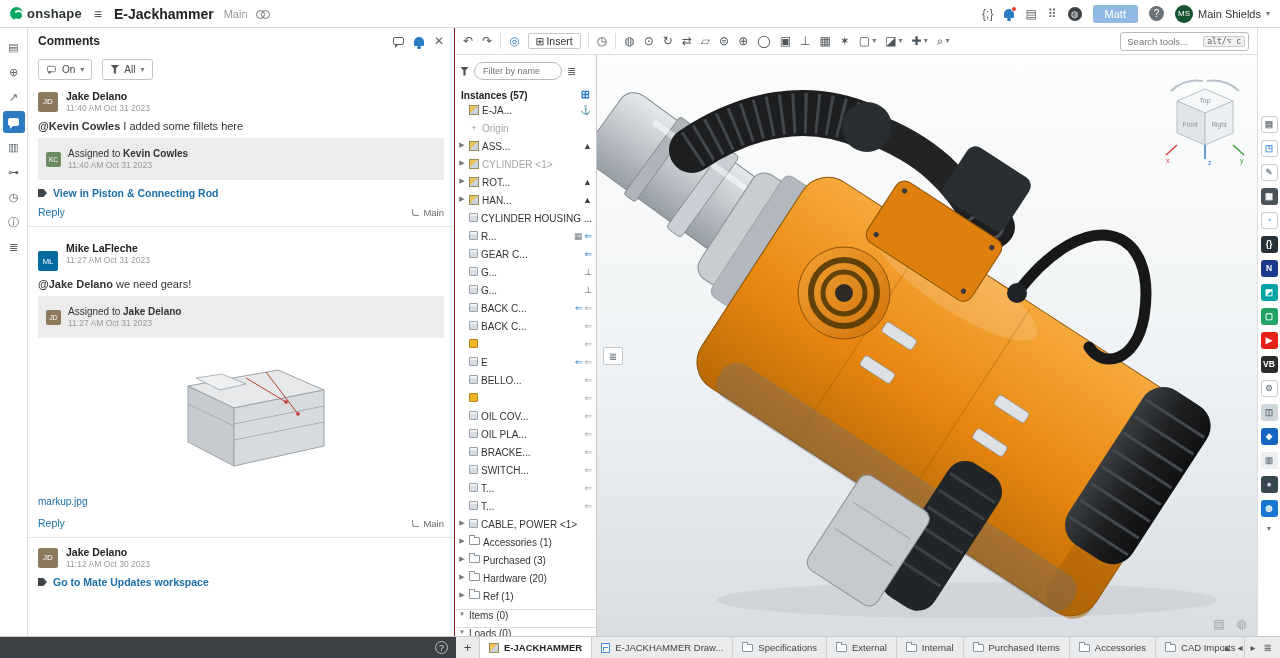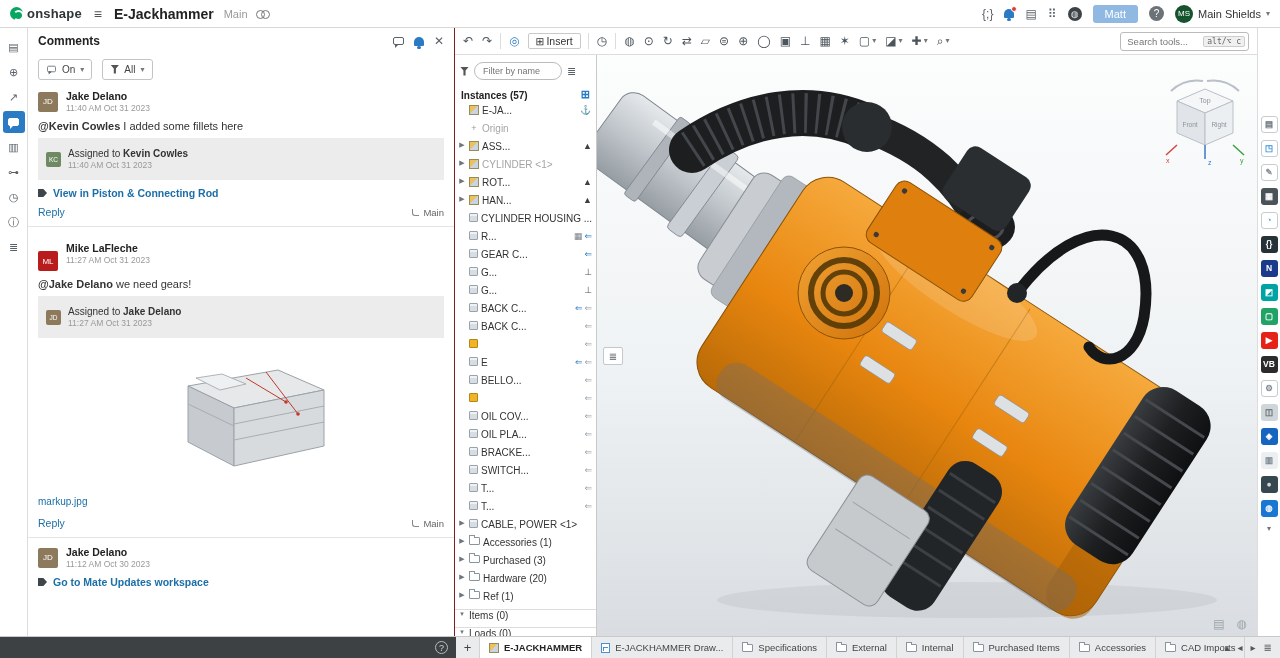--- a/index.html
+++ b/index.html
@@ -225,21 +225,21 @@
         <span class="branch">
             <span class="branch-ico"></span>
             <span>Main</span>
           </span>
       </div>
     </div>
     <div class="c-div"></div>
 
     <div class="thread">
       <div class="t-head">
-        <span class="avatar-c" id="av1" style="background: #b91c1c; margin-top: 16px;">ML</span>
+        <span class="avatar-c" id="av1" style="background: #0369a1; margin-top: 16px;">ML</span>
         <div class="t-meta">
           <div class="nm">Mike LaFleche</div>
           <div class="tm">11:27 AM Oct 31 2023</div>
         </div>
       </div>
       <div class="t-body"><span class="mention">@Jake Delano</span><span> we need gears!</span></div>
       <div class="assign">
         <span class="avatar-xs" id="av1a" style="background: rgb(141, 122, 93);">JD</span>
         <div>
           <div class="a1"><span>Assigned to </span><b>Jake Delano</b></div>

